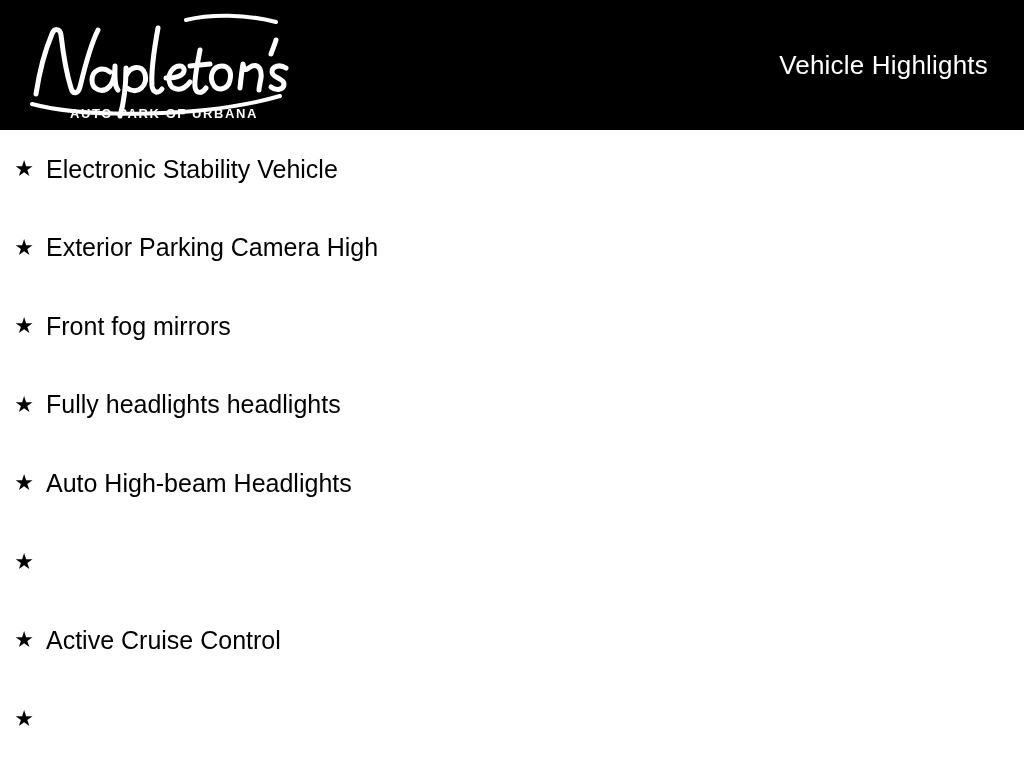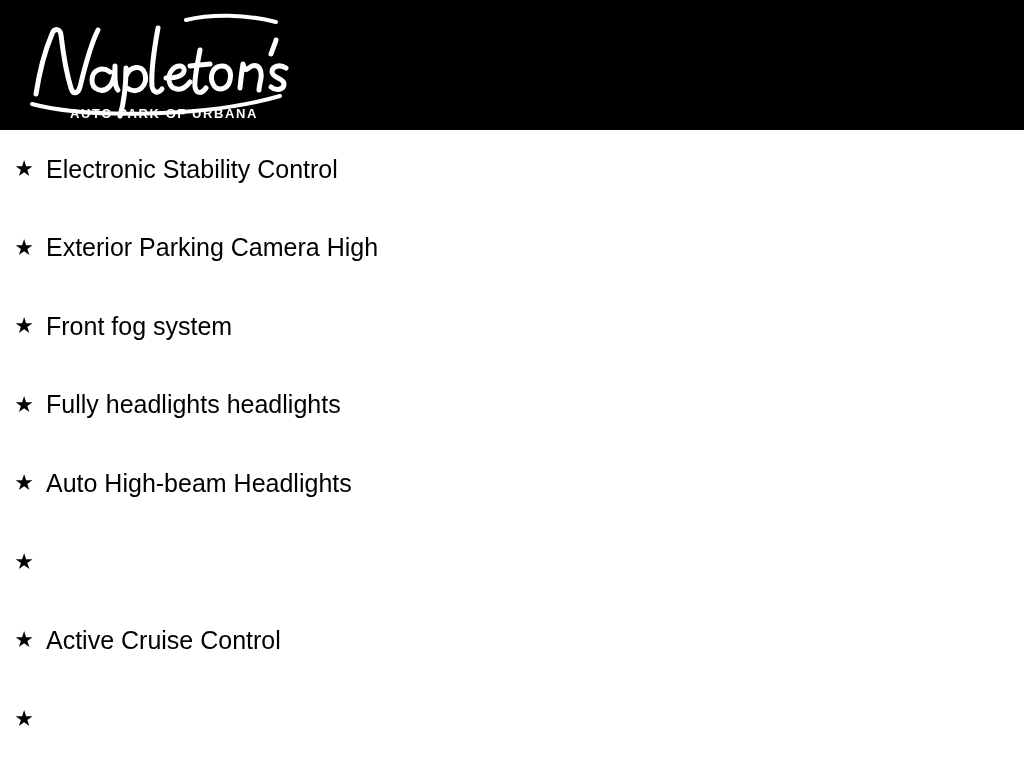--- a/index.html
+++ b/index.html
@@ -127,34 +127,35 @@
           <path d="M272 62 C266 58 258 60 258 66 C258 72 270 72 270 78 C270 84 262 85 257 81"></path>
 
           <path d="M18 98 C70 112 190 112 266 90" stroke-width="4"></path>
 
           <path d="M172 14 C196 8 232 8 262 16" stroke-width="4"></path>
         </g>
         <text x="150" y="112" fill="#ffffff" font-family="Liberation Sans, sans-serif" font-size="13" font-weight="bold" letter-spacing="1.6" text-anchor="middle">AUTO PARK OF URBANA</text>
       </svg>
     </div>
 
+    <div class="header-title">Vehicle Highlights</div>
   </div>
 
   <ul class="highlights">
     <li class="highlight-item">
       <span class="star-icon">★</span>
-      <span class="highlight-label">Electronic Stability Control</span>
+      <span class="highlight-label">Electronic Stability Vehicle</span>
     </li>
     <li class="highlight-item">
       <span class="star-icon">★</span>
       <span class="highlight-label">Exterior Parking Camera High</span>
     </li>
     <li class="highlight-item">
       <span class="star-icon">★</span>
-      <span class="highlight-label">Front fog system</span>
+      <span class="highlight-label">Front fog mirrors</span>
     </li>
     <li class="highlight-item">
       <span class="star-icon">★</span>
       <span class="highlight-label">Fully headlights headlights</span>
     </li>
     <li class="highlight-item">
       <span class="star-icon">★</span>
       <span class="highlight-label">Auto High-beam Headlights</span>
     </li>
     <li class="highlight-item">

